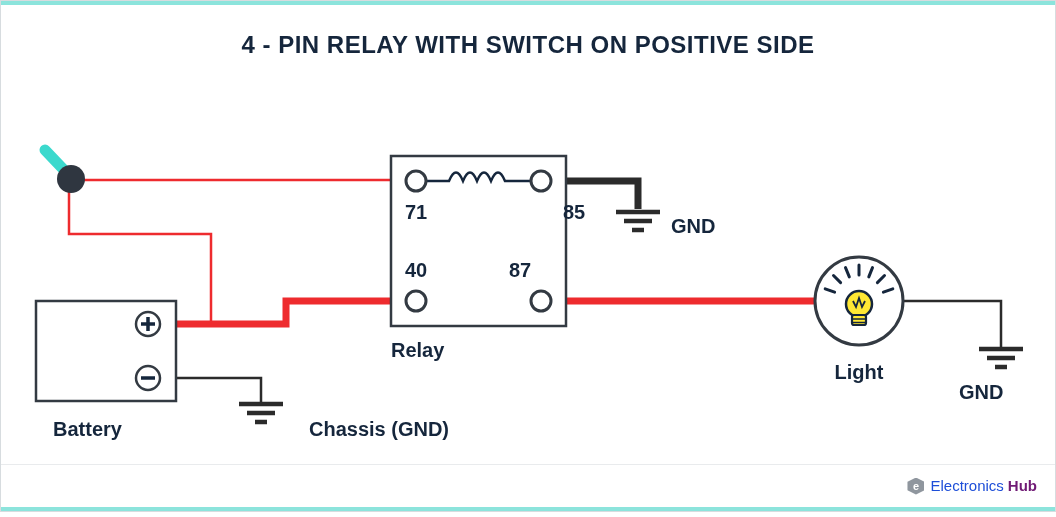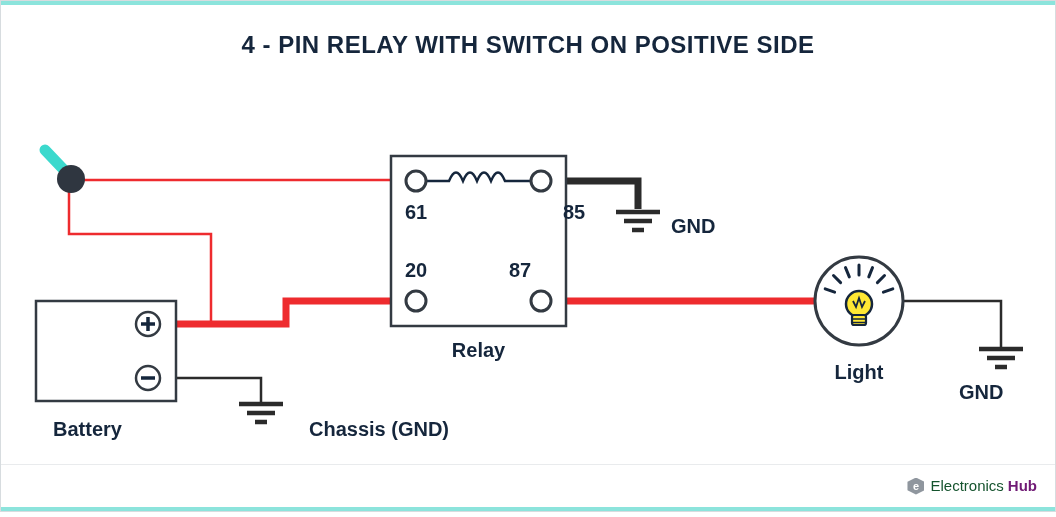--- a/index.html
+++ b/index.html
@@ -14,21 +14,21 @@
   .title{
     position:absolute;top:30px;left:0;width:100%;text-align:center;
     font-size:24px;font-weight:bold;letter-spacing:.5px;color:var(--ink,#15263c);
   }
   .lbl{position:absolute;font-size:20px;font-weight:bold;color:var(--ink,#15263c);white-space:nowrap;}
   .lbl-switch{left:95px;top:106px;}
   .lbl-pin86{left:404px;top:200px;}
   .lbl-pin85{left:526px;top:200px;margin-left:36px;}
   .lbl-pin30{left:404px;top:258px;}
   .lbl-pin87{left:508px;top:258px;}
-  .lbl-relay{left:390px;top:338px;width:175px;text-align:center;}
+  .lbl-relay{left:390px;top:338px;width:175px;}
   .lbl-gnd-relay{left:670px;top:214px;}
   .lbl-battery{left:52px;top:417px;}
   .lbl-chassis{left:308px;top:417px;}
   .lbl-light{left:812px;top:360px;width:92px;text-align:center;}
   .lbl-gnd-light{left:958px;top:380px;}
   svg{position:absolute;left:0;top:0;}
   .wire{fill:none;stroke-linecap:butt;stroke-linejoin:miter;}
   .hot{stroke:var(--wire-hot,#ee2b2e);}
   .gnd{stroke:var(--wire-gnd,#2b2b2b);}
   .thin{stroke-width:2.5;}
@@ -36,21 +36,21 @@
   .gbar{stroke:var(--wire-gnd,#2b2b2b);stroke-width:4.5;fill:none;}
   .outline{stroke:#333a42;fill:#ffffff;}
   .ink-stroke{stroke:var(--ink,#15263c);fill:none;}
   .bottom-rule{position:absolute;left:0;top:463px;width:100%;height:1px;background:#e9ebed;}
   .logo{position:absolute;right:18px;top:476px;display:flex;align-items:center;gap:6px;}
   .logo-mark{
     width:17px;height:17px;background:#8f969e;border-radius:3px;
     clip-path:polygon(50% 0,100% 25%,100% 75%,50% 100%,0 75%,0 25%);
     color:#fff;font-size:11px;font-weight:bold;display:flex;align-items:center;justify-content:center;
   }
-  .logo-name{font-size:15px;color:#14532d;font-weight:400;}
+  .logo-name{font-size:15px;color:#1d4ed8;font-weight:400;}
   .logo-suffix{font-size:15px;color:#701a75;font-weight:bold;margin-left:4px;}
 </style>
 </head>
 <body>
 
 <div class="page">
 
   <div class="accent-bar top"></div>
   <div class="accent-bar bottom"></div>
 
@@ -128,23 +128,23 @@
         <path d="M876.4 281.6 L883.5 274.5"></path>
         <path d="M882.4 291.2 L891.8 287.8"></path>
       </g>
       <circle cx="858" cy="303" r="13" fill="var(--bulb,#ffe834)" stroke="var(--ink,#15263c)" stroke-width="2.5"></circle>
       <path d="M852 300 l3 6 l3 -9 l3 9 l3 -6" class="ink-stroke" stroke-width="1.8"></path>
       <rect x="851" y="314" width="14" height="10" rx="2" fill="var(--bulb,#ffe834)" stroke="var(--ink,#15263c)" stroke-width="2.2"></rect>
       <path d="M851 318 H865 M851 321.5 H865" class="ink-stroke" stroke-width="1.5"></path>
     </g>
   </svg>
 
-  <div class="lbl lbl-pin86">61</div>
+  <div class="lbl lbl-pin86">71</div>
   <div class="lbl lbl-pin85">85</div>
-  <div class="lbl lbl-pin30">20</div>
+  <div class="lbl lbl-pin30">40</div>
   <div class="lbl lbl-pin87">87</div>
   <div class="lbl lbl-relay">Relay</div>
   <div class="lbl lbl-gnd-relay">GND</div>
   <div class="lbl lbl-battery">Battery</div>
   <div class="lbl lbl-chassis">Chassis (GND)</div>
   <div class="lbl lbl-light">Light</div>
   <div class="lbl lbl-gnd-light">GND</div>
 
   <div class="bottom-rule"></div>
 

